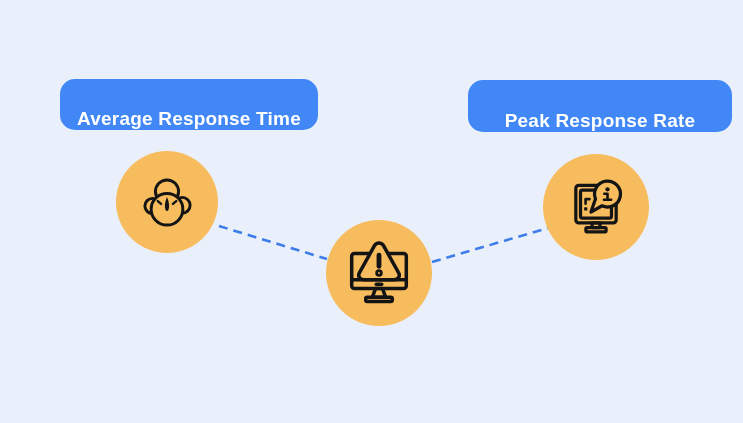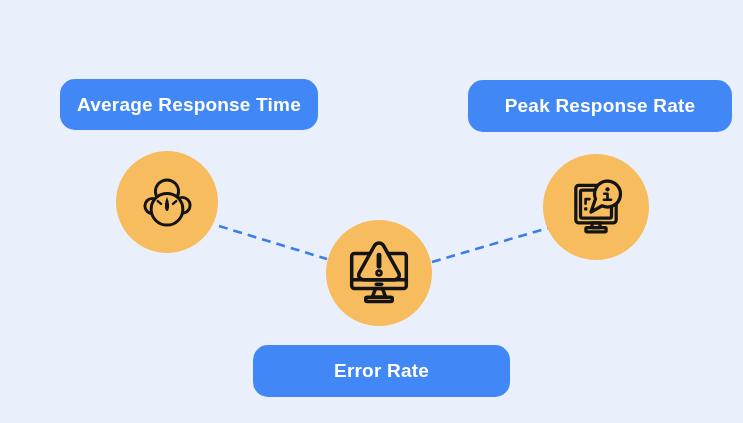--- a/index.html
+++ b/index.html
@@ -5,21 +5,21 @@
   :root{
     --bg:#EAF0FB; --blue:#4187F5; --orange:#F7BC5E;
     --connector:#3D7DE9; --ink:#141414; --label:#FFFFFF;
   }
   html,body{margin:0;padding:0;}
   body{font-family:"Liberation Sans",sans-serif;}
   .canvas{position:relative;width:743px;height:423px;background:var(--bg);overflow:hidden;}
   .connector-layer{position:absolute;left:0;top:0;width:743px;height:423px;}
   .conn{stroke:var(--connector);stroke-width:2.6;stroke-dasharray:9 6;fill:none;}
   .pill{position:absolute;background:var(--blue);border-radius:15px;display:flex;
-        align-items:center;justify-content:center;color:var(--label);
+        align-items:flex-end;justify-content:center;color:var(--label);
         font-weight:bold;font-size:19px;letter-spacing:.2px;white-space:nowrap;}
   .p-avg{left:60px;top:79px;width:258px;height:51px;}
   .p-peak{left:468px;top:80px;width:264px;height:52px;}
   .p-err{left:253px;top:345px;width:257px;height:52px;}
   .node-circle{position:absolute;background:var(--orange);border-radius:50%;
         display:flex;align-items:center;justify-content:center;}
   .c-avg{left:116px;top:151px;width:102px;height:102px;}
   .c-err{left:326px;top:220px;width:106px;height:106px;}
   .c-peak{left:543px;top:154px;width:106px;height:106px;}
   .icon{display:block;}
@@ -40,23 +40,20 @@
   <svg class="connector-layer" viewBox="0 0 743 423" aria-hidden="true">
     <line class="conn" x1="219" y1="226" x2="327" y2="259"></line>
     <line class="conn" x1="432" y1="262" x2="548" y2="228"></line>
   </svg>
 
   <div class="pill p-avg">
     <span>Average Response Time</span>
   </div>
   <div class="pill p-peak">
     <span>Peak Response Rate</span>
-  </div>
-  <div class="pill p-err">
-    <span>Error Rate</span>
   </div>
 
   <div class="node-circle c-avg">
     <svg class="icon i-avg" viewBox="0 0 100 100" aria-hidden="true">
       <circle class="ist" cx="28" cy="56" r="11.5"></circle>
       <circle class="ist" cx="50" cy="34" r="17.5"></circle>
       <circle class="ist" cx="73" cy="55" r="12"></circle>
       <circle class="ist-bg" cx="50" cy="61" r="24"></circle>
       <path class="ist thin" d="M36,48.5 L41,53"></path>
       <path class="ist thin" d="M64,48.5 L59,53"></path>

